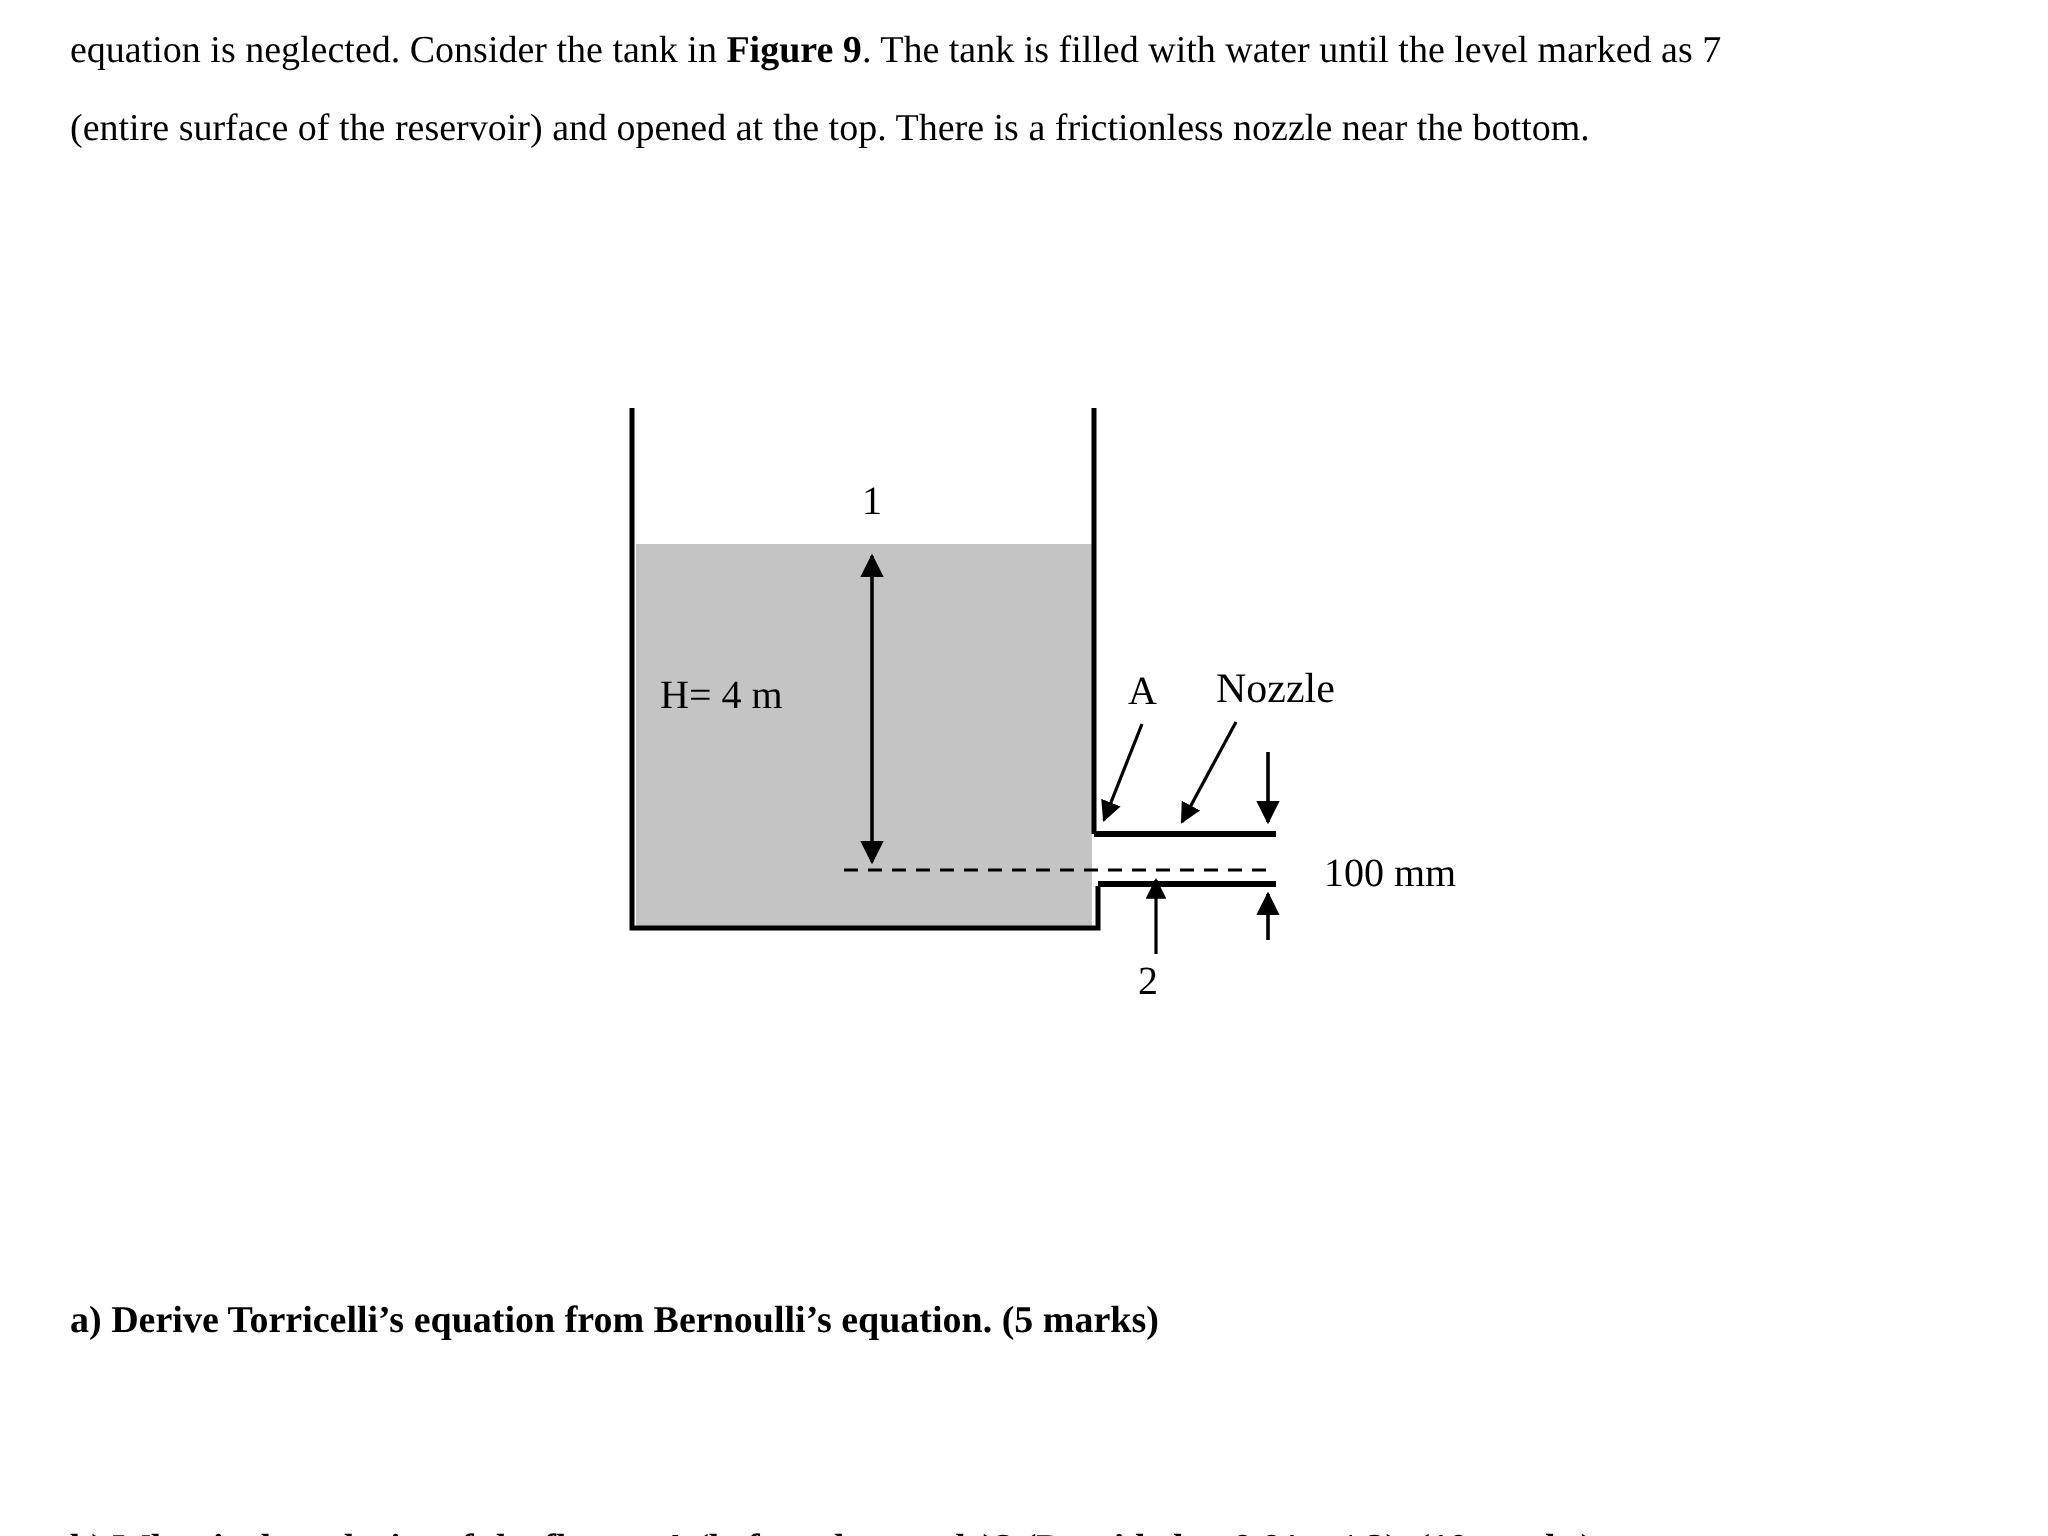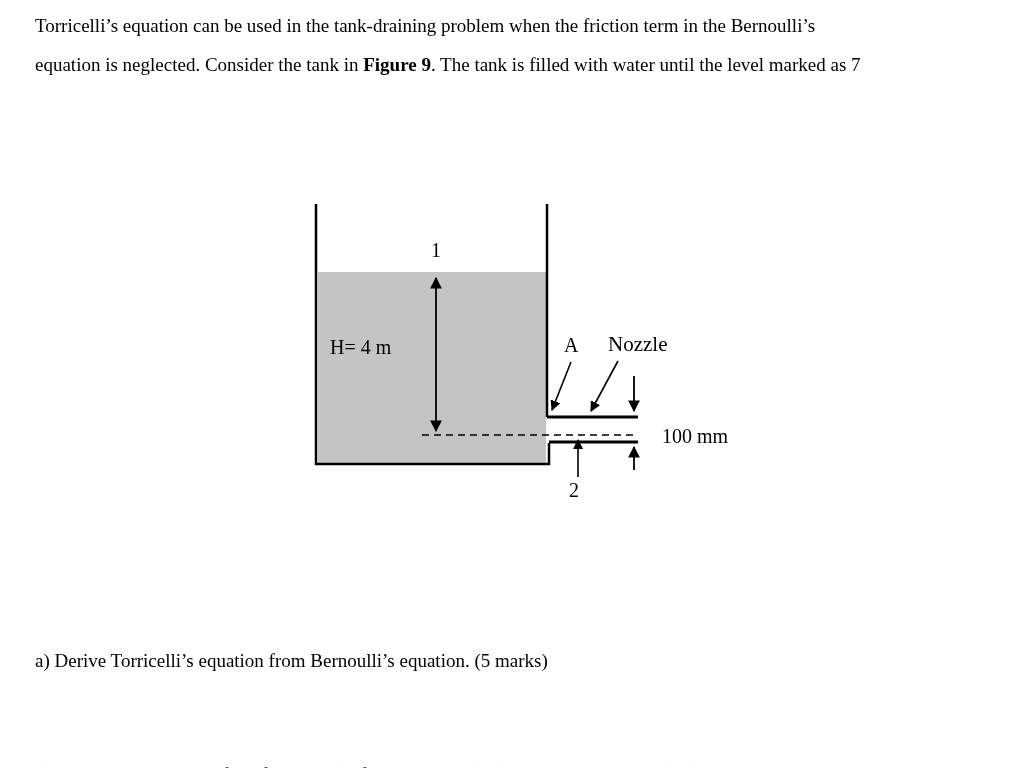--- a/index.html
+++ b/index.html
@@ -38,33 +38,33 @@
     fill: #000000;
   }
   .questions {
     position: absolute;
     left: 35px;
     top: 566px;
     font-size: 19px;
     line-height: 38px;
     white-space: pre-wrap;
   }
-  .qline { white-space: pre; }
+  .qline { white-space: pre; font-weight: bold; }
 </style>
 </head>
 <body>
 
 <div class="page">
 
   <div class="para">
     <div class="pline">
-      <span>Torricelli’s equation can be used in the tank-draining problem when the friction term in the Bernoulli’s</span>
+      <span>equation is neglected. Consider the tank in </span><span class="bold">Figure 9</span><span>. The tank is filled with water until the level marked as 7</span>
     </div>
     <div class="pline">
-      <span>equation is neglected. Consider the tank in </span><span class="bold">Figure 9</span><span>. The tank is filled with water until the level marked as 7</span>
+      <span>(entire surface of the reservoir) and opened at the top. There is a frictionless nozzle near the bottom.</span>
     </div>
   </div>
 
   <svg class="fig" width="460" height="320" viewBox="0 0 460 320">
     <defs>
       <marker id="arr" viewBox="0 0 10 10" refX="9" refY="5" markerWidth="6.5" markerHeight="6.5" orient="auto-start-reverse">
         <path d="M0,0 L10,5 L0,10 z" fill="#000000"></path>
       </marker>
     </defs>
 

